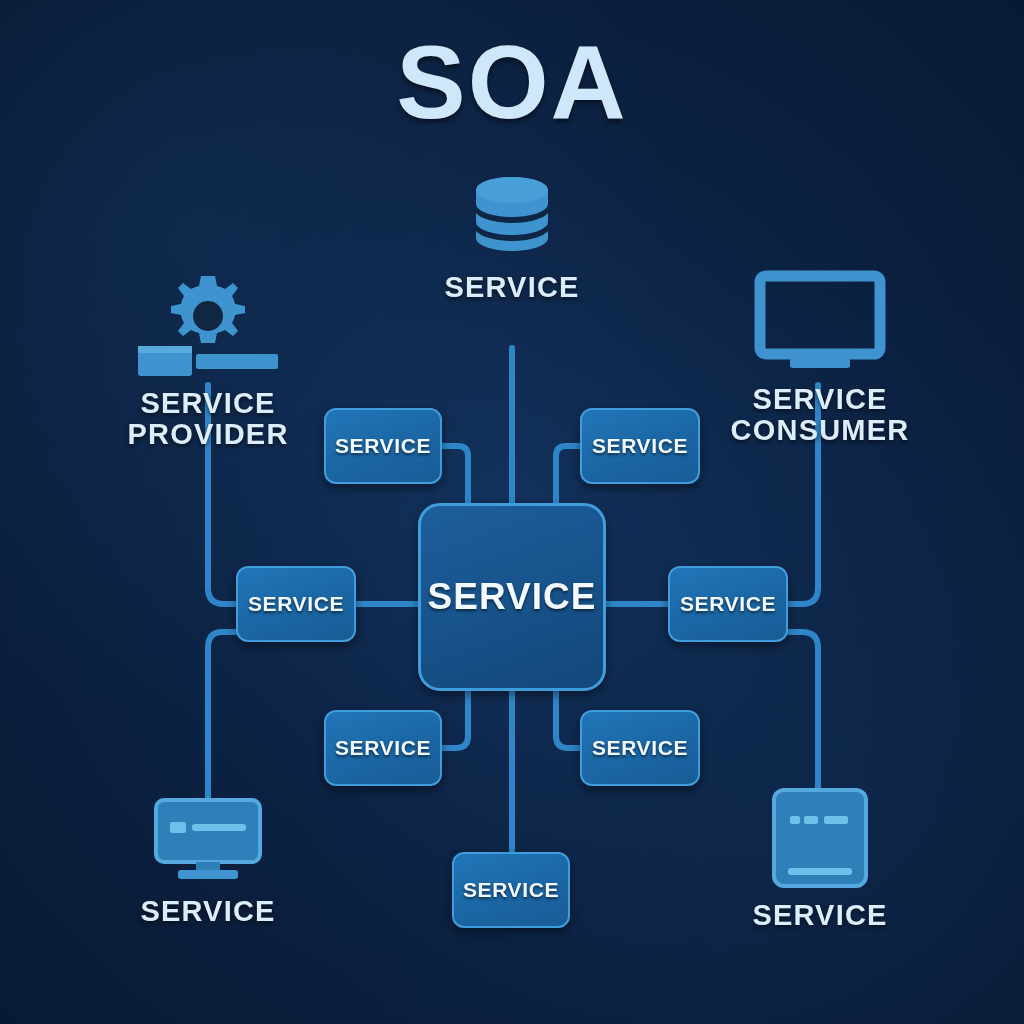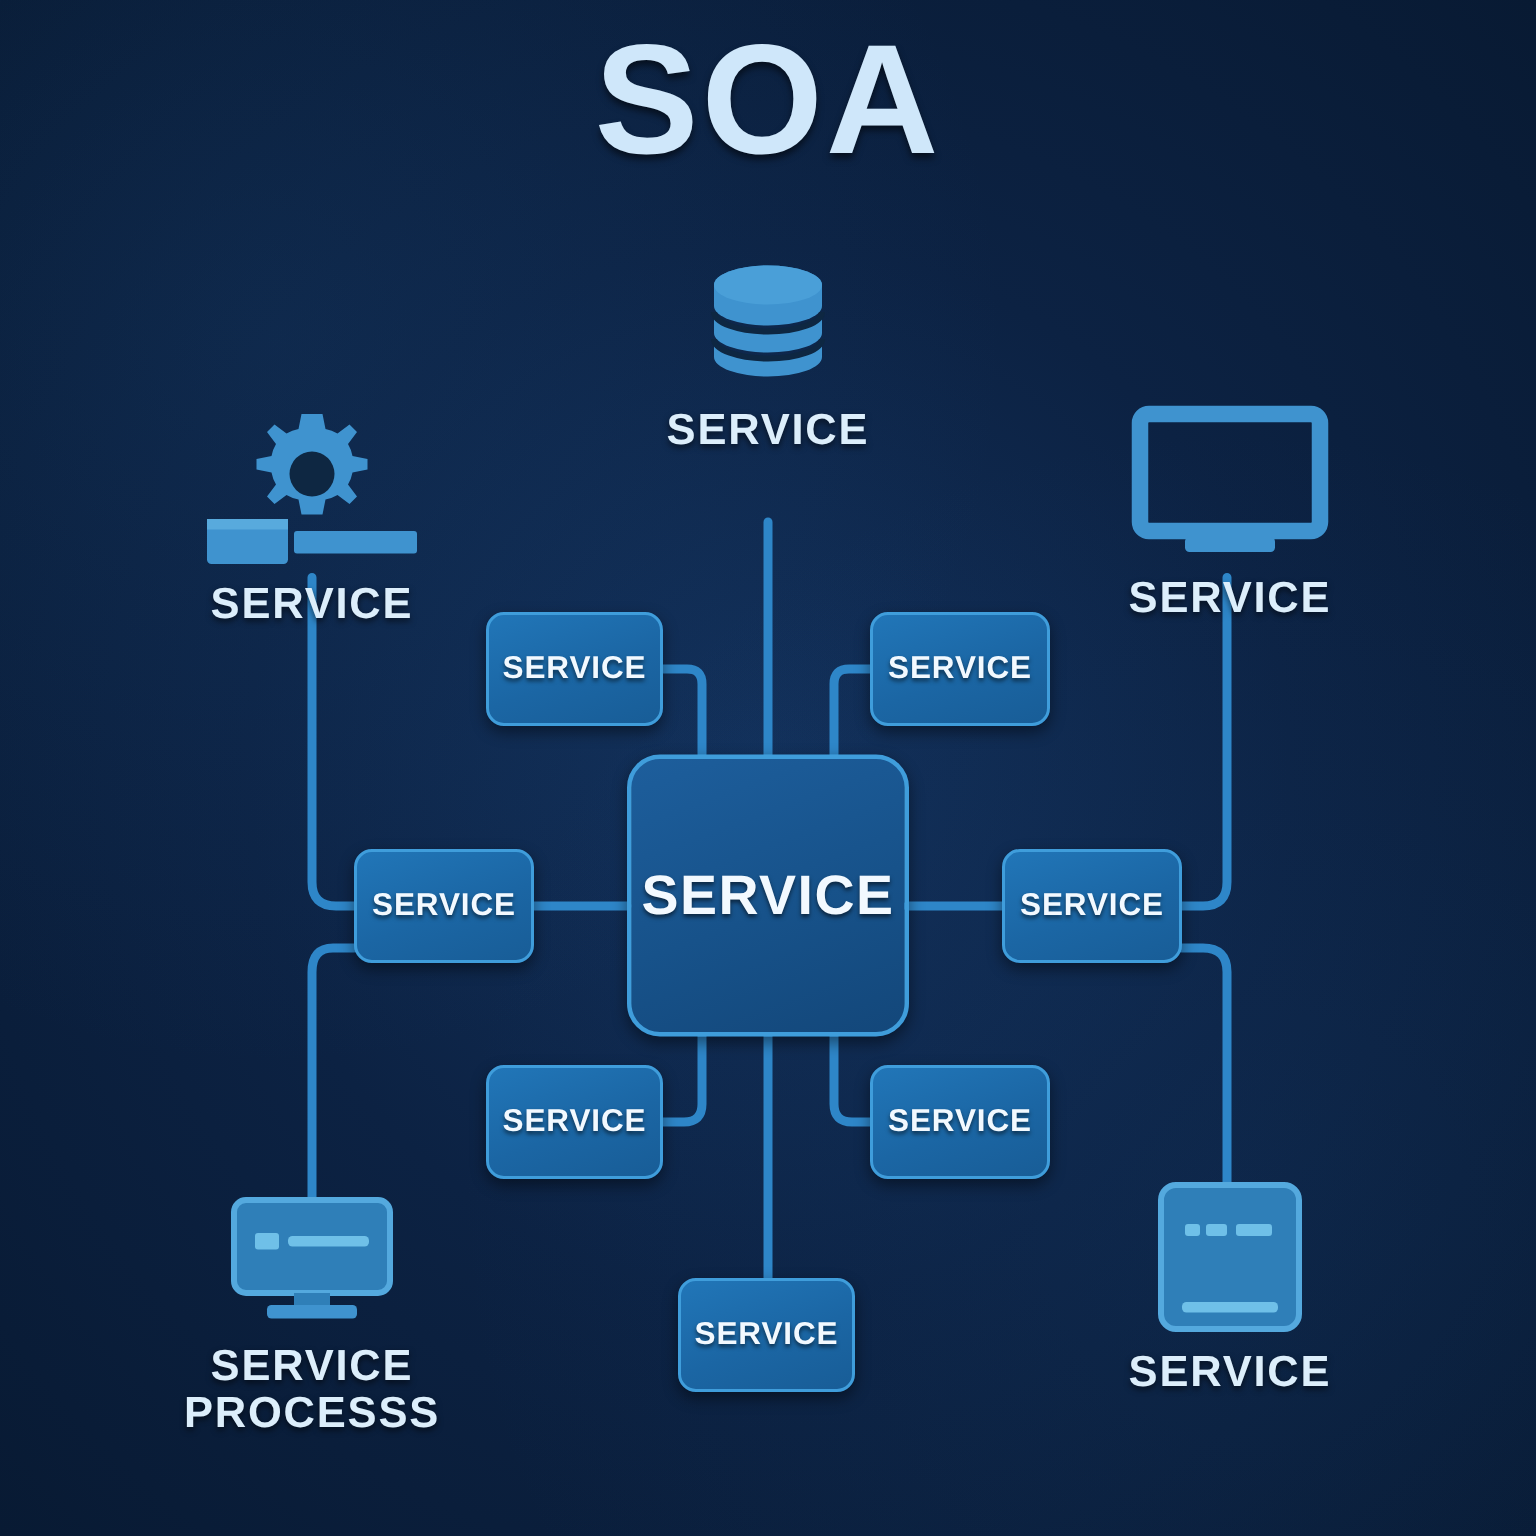--- a/index.html
+++ b/index.html
@@ -18,21 +18,21 @@
   .noise{
     position:absolute;inset:0;pointer-events:none;opacity:.35;
     background-image:
       linear-gradient(115deg, rgba(70,130,190,0.05) 0 1px, transparent 1px 60px),
       linear-gradient(-40deg, rgba(70,130,190,0.04) 0 1px, transparent 1px 90px);
   }
 
   svg.wires{position:absolute;inset:0;width:1024px;height:1024px;}
 
   .title{
-    position:absolute;left:0;right:0;top:15px;text-align:center;
+    position:absolute;left:0;right:0;top:30px;text-align:center;
     font-size:104px;font-weight:bold;letter-spacing:2px;
     color:#cfe7fa;
     text-shadow:0 3px 5px rgba(0,0,0,.55);
     line-height:1;
   }
 
   
   .svcbox{
     position:absolute;
     display:flex;align-items:center;justify-content:center;
@@ -132,49 +132,50 @@
         </g>
         <g>
           <rect class="fill" x="10" y="76" width="54" height="30" rx="3"></rect>
           <rect x="10" y="76" width="54" height="7" fill="#58aadd"></rect>
           <rect class="fill" x="68" y="84" width="82" height="15" rx="2"></rect>
         </g>
       </svg>
     </div>
     <div class="lbl" style="font-size:29px;margin-top:10px;">
       <span>SERVICE</span>
+      <span>PROVIDER</span>
     </div>
   </div>
 
   <div class="node" id="n-consumer" style="left:708px;top:270px;width:224px;">
     <div class="ico" style="height:100px;">
       <svg width="132" height="100" viewBox="0 0 132 100" aria-hidden="true">
         <rect x="6" y="6" width="120" height="78" rx="6" fill="none" stroke="#3f93cf" stroke-width="11"></rect>
         <rect class="fill" x="56" y="80" width="20" height="12"></rect>
         <rect class="fill" x="36" y="88" width="60" height="10" rx="3"></rect>
       </svg>
     </div>
     <div class="lbl" style="font-size:29px;margin-top:14px;">
       <span>SERVICE</span>
+      <span>CONSUMER</span>
     </div>
   </div>
 
   <div class="node" id="n-process" style="left:96px;top:798px;width:224px;">
     <div class="ico" style="height:86px;">
       <svg width="112" height="86" viewBox="0 0 112 86" aria-hidden="true">
         <rect x="4" y="2" width="104" height="62" rx="8" fill="#2f7fb8" stroke="#54a9de" stroke-width="4"></rect>
         <rect class="lite" x="18" y="24" width="16" height="11" rx="2"></rect>
         <rect class="lite" x="40" y="26" width="54" height="7" rx="3"></rect>
         <rect class="fillDark" x="44" y="64" width="24" height="10"></rect>
         <rect class="fill" x="26" y="72" width="60" height="9" rx="3"></rect>
       </svg>
     </div>
     <div class="lbl" style="font-size:29px;margin-top:12px;">
       <span>SERVICE</span>
-      <span>PROCESSS</span>
     </div>
   </div>
 
   <div class="node" id="n-card" style="left:708px;top:786px;width:224px;">
     <div class="ico" style="height:104px;">
       <svg width="100" height="104" viewBox="0 0 100 104" aria-hidden="true">
         <rect x="4" y="4" width="92" height="96" rx="10" fill="#2f7fb8" stroke="#54a9de" stroke-width="4"></rect>
         <rect class="lite" x="20" y="30" width="10" height="8" rx="2"></rect>
         <rect class="lite" x="34" y="30" width="14" height="8" rx="2"></rect>
         <rect class="lite" x="54" y="30" width="24" height="8" rx="2"></rect>

